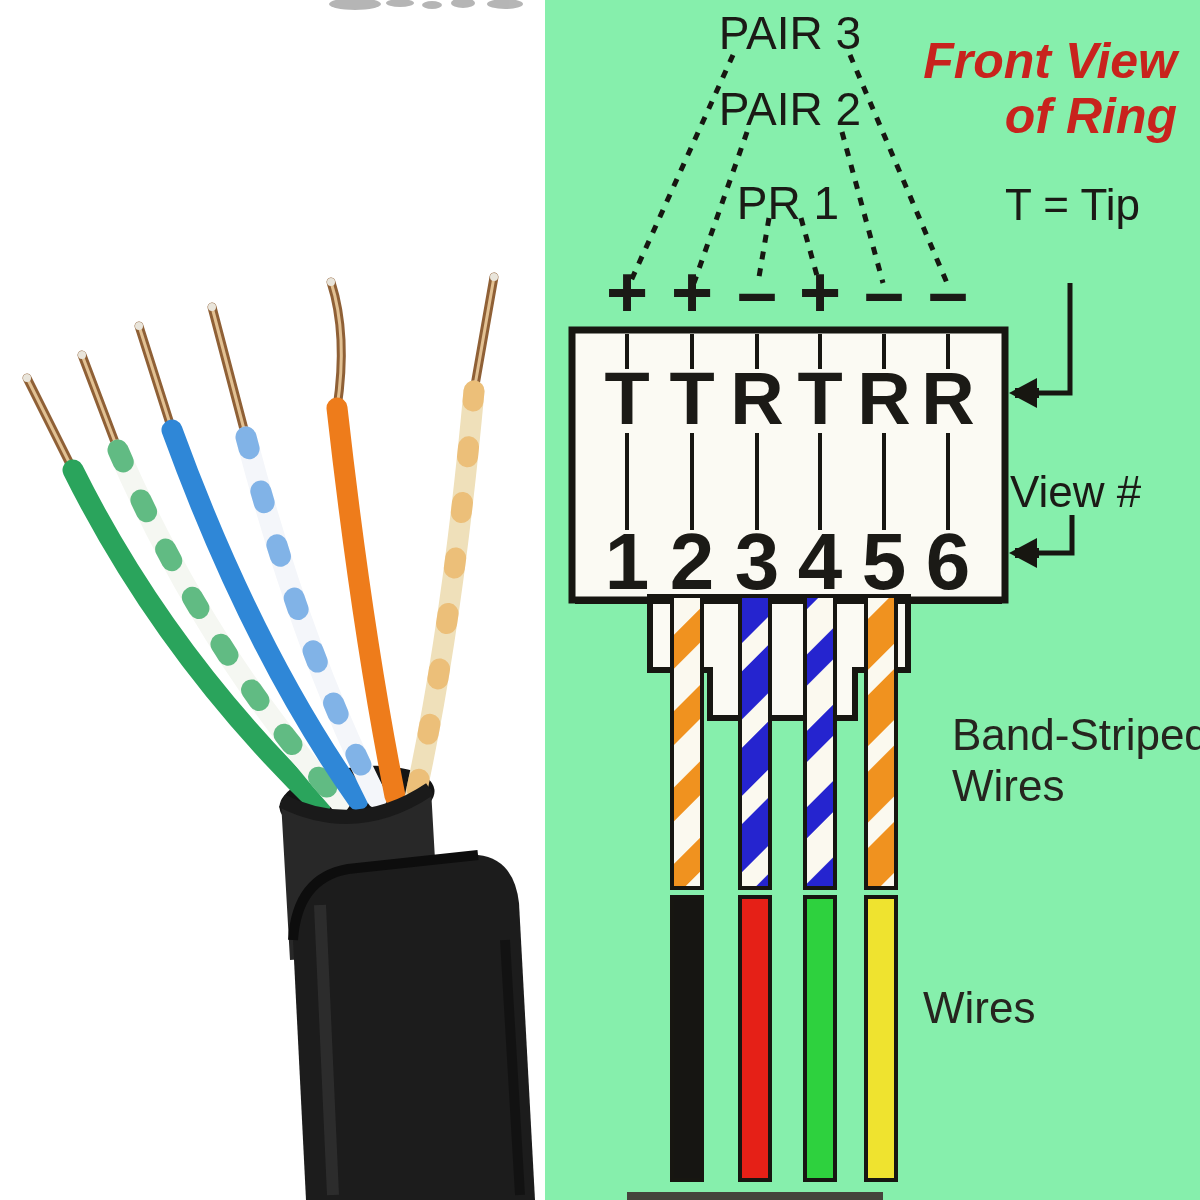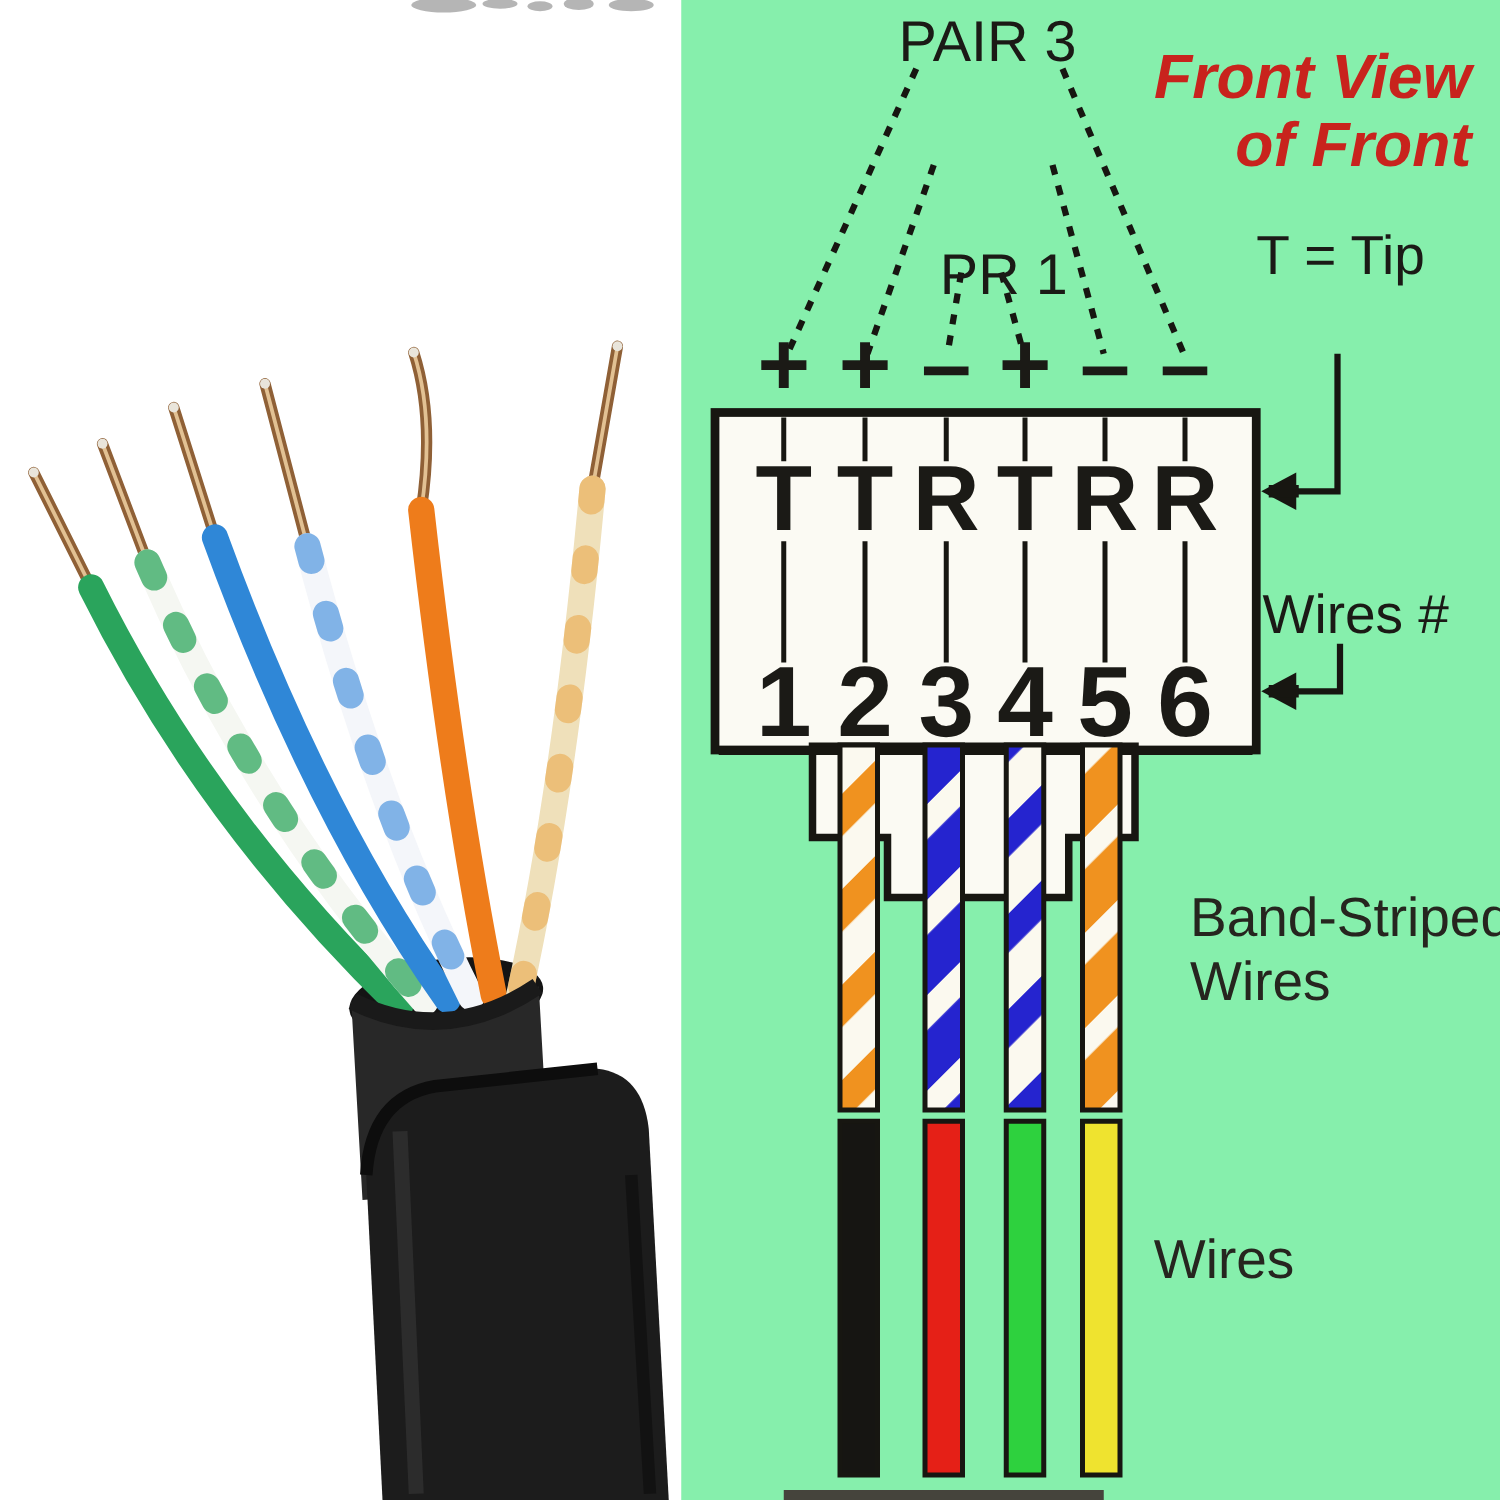--- a/index.html
+++ b/index.html
@@ -167,30 +167,31 @@
         <rect x="127" y="897" width="30" height="283" fill="#161512"></rect>
         <rect x="195" y="897" width="30" height="283" fill="#e52017"></rect>
         <rect x="260" y="897" width="30" height="283" fill="#2ed13e"></rect>
         <rect x="321" y="897" width="30" height="283" fill="#efe32f"></rect>
       </g>
 
       <rect x="82" y="1192" width="256" height="8" fill="#45443c"></rect>
     </svg>
 
     <div class="t pair-label" style="left:245px;top:6px;">PAIR 3</div>
-    <div class="t pair-label" style="left:258px;top:176px;margin-top:16px;">PR 1</div>
+    <div class="t pair-label" style="left:245px;top:82px;">PAIR 2</div>
+    <div class="t pair-label" style="left:243px;top:176px;">PR 1</div>
 
     <div class="t" id="title">
       <div>Front View</div>
-      <div>of Front</div>
+      <div>of Ring</div>
     </div>
 
     <div class="t legend-line" style="left:460px;top:180px;text-align:center;">T = Tip</div>
 
-    <div class="t" id="slot-label" style="left:465px;top:467px;">Wires #</div>
+    <div class="t" id="slot-label" style="left:465px;top:467px;">View #</div>
 
     <div class="t pol" style="left:82px;top:256px;">+</div>
     <div class="t pol" style="left:147px;top:256px;">+</div>
     <div class="t pol" style="left:212px;top:256px;">–</div>
     <div class="t pol" style="left:275px;top:256px;">+</div>
     <div class="t pol" style="left:339px;top:256px;">–</div>
     <div class="t pol" style="left:403px;top:256px;">–</div>
 
     <div class="t term" style="left:82px;top:362px;">T</div>
     <div class="t term" style="left:147px;top:362px;">T</div>

